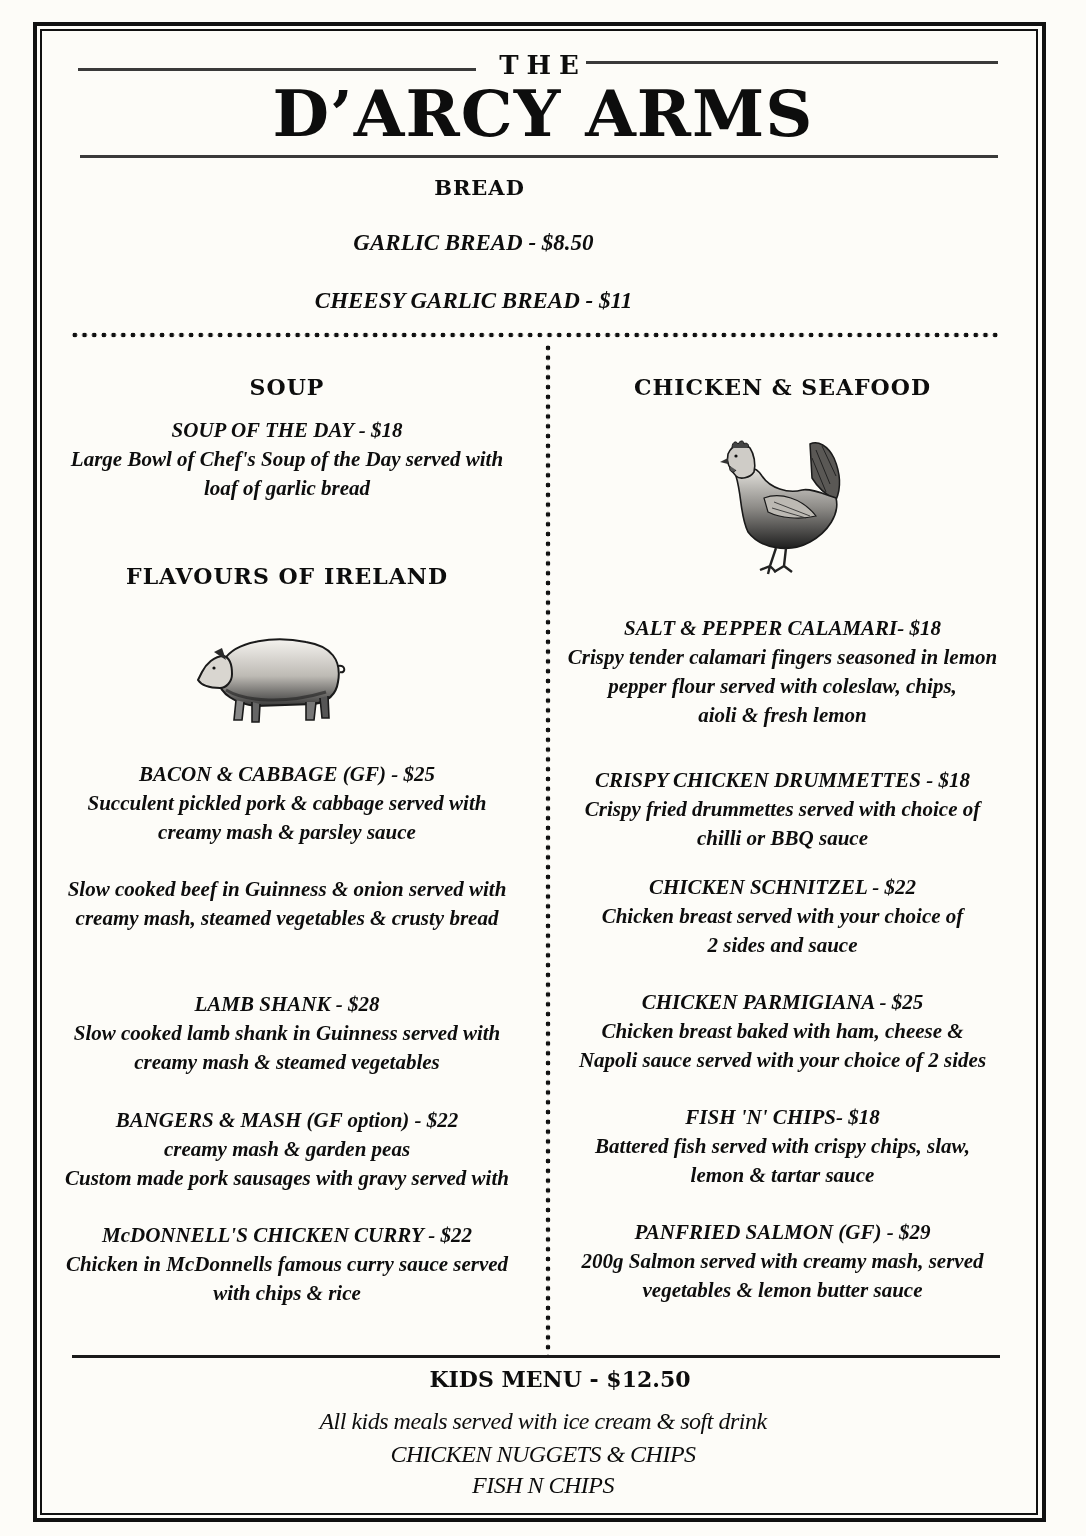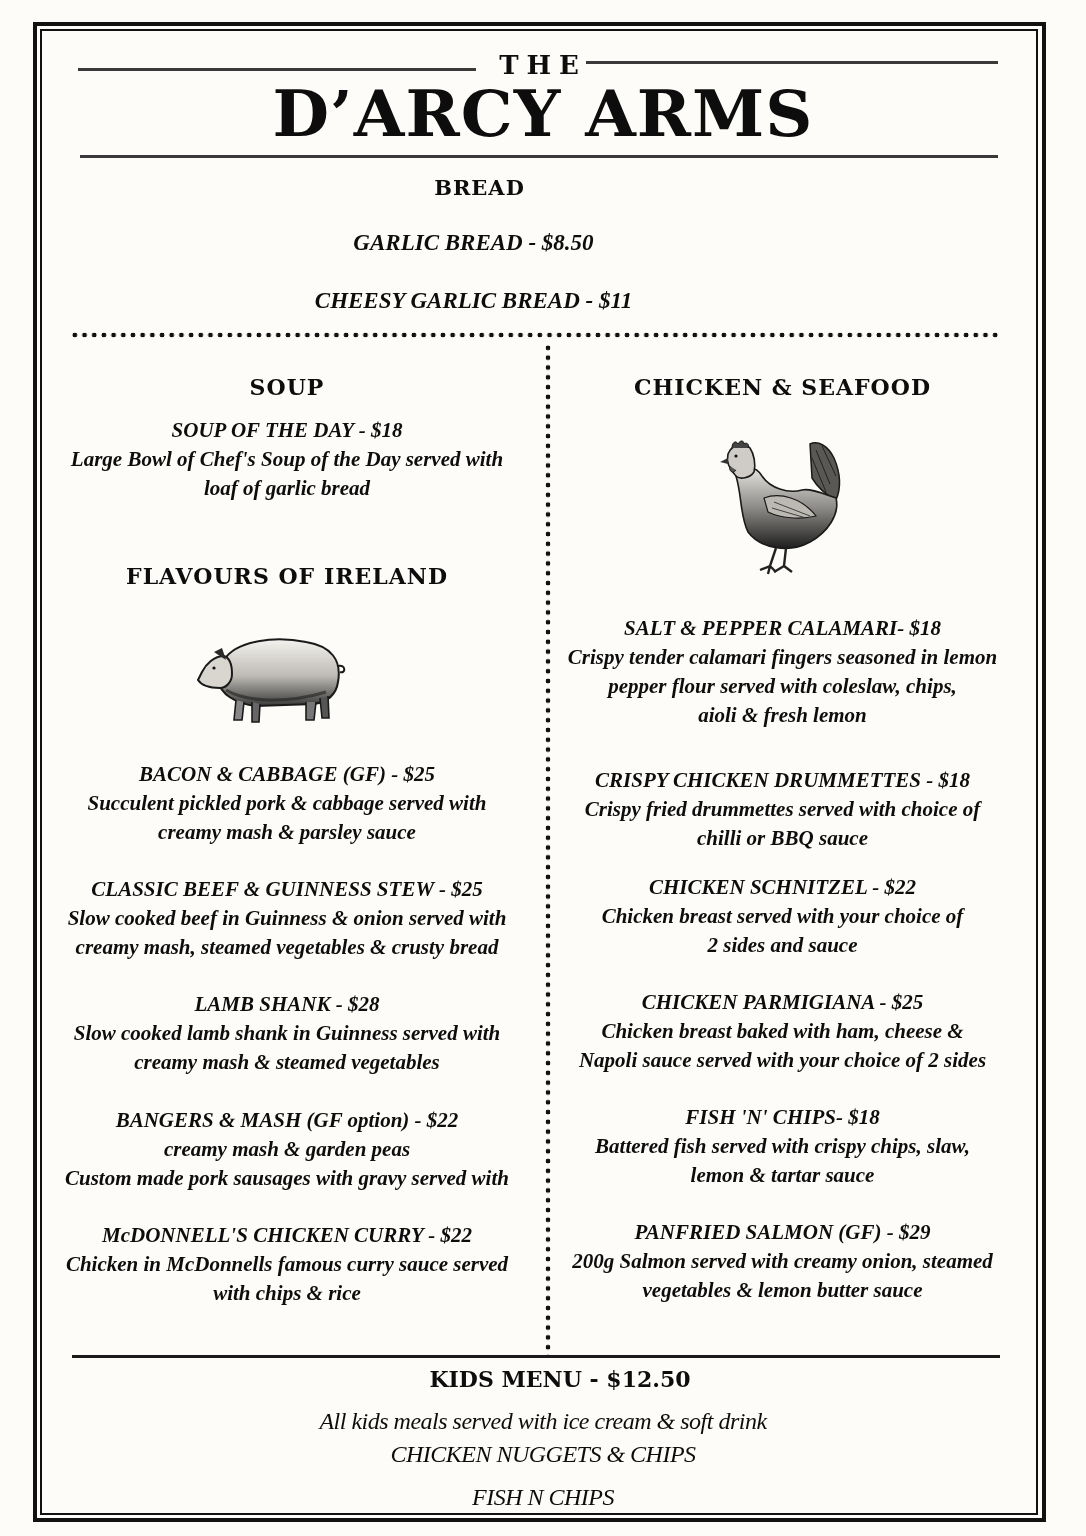--- a/index.html
+++ b/index.html
@@ -180,21 +180,20 @@
 
   <path d="M30 60 C50 72, 90 74, 130 62" fill="none" stroke="#222" stroke-width="3" opacity="0.6"></path>
 </svg>
 
 <div class="item col-left" style="top:760px;">
   <span class="name">BACON &amp; CABBAGE (GF) - $25</span>
   <span class="desc">Succulent pickled pork &amp; cabbage served with</span>
   <span class="desc">creamy mash &amp; parsley sauce</span>
 </div>
 <div class="item col-left" style="top:875px;">
-  <span class="name">CLASSIC BEEF &amp; GUINNESS STEW - $25</span>
   <span class="desc">Slow cooked beef  in Guinness &amp; onion served with</span>
   <span class="desc">creamy mash, steamed vegetables &amp; crusty bread</span>
 </div>
 <div class="item col-left" style="top:990px;">
   <span class="name">LAMB SHANK  - $28</span>
   <span class="desc">Slow cooked lamb shank in Guinness served with</span>
   <span class="desc">creamy mash &amp; steamed vegetables</span>
 </div>
 <div class="item col-left" style="top:1106px;">
   <span class="name">BANGERS &amp; MASH (GF option) - $22</span>
@@ -260,21 +259,21 @@
   <span class="desc">Chicken breast baked with ham, cheese &amp;</span>
   <span class="desc">Napoli sauce served with your choice of 2 sides</span>
 </div>
 <div class="item col-right" style="top:1103px;">
   <span class="name">FISH 'N' CHIPS- $18</span>
   <span class="desc">Battered fish served with crispy chips, slaw,</span>
   <span class="desc">lemon &amp; tartar sauce</span>
 </div>
 <div class="item col-right" style="top:1218px;">
   <span class="name">PANFRIED SALMON (GF) - $29</span>
-  <span class="desc">200g Salmon served with creamy onion, steamed</span>
+  <span class="desc">200g Salmon served with creamy mash, served</span>
   <span class="desc">vegetables &amp; lemon butter sauce</span>
 </div>
 
 <div class="hline solid-dark" style="left:72px; top:1355px; width:928px;"></div>
 <div class="kids-heading">KIDS MENU - $12.50</div>
 <div class="kids-line" style="top:1408px;">All kids meals served with ice cream &amp; soft drink</div>
 <div class="kids-line" style="top:1441px;">CHICKEN NUGGETS &amp; CHIPS</div>
-<div class="kids-line" style="top:1472px;margin-top:12px;">FISH N CHIPS</div>
+<div class="kids-line" style="top:1472px;">FISH N CHIPS</div>
 
 </body></html>

